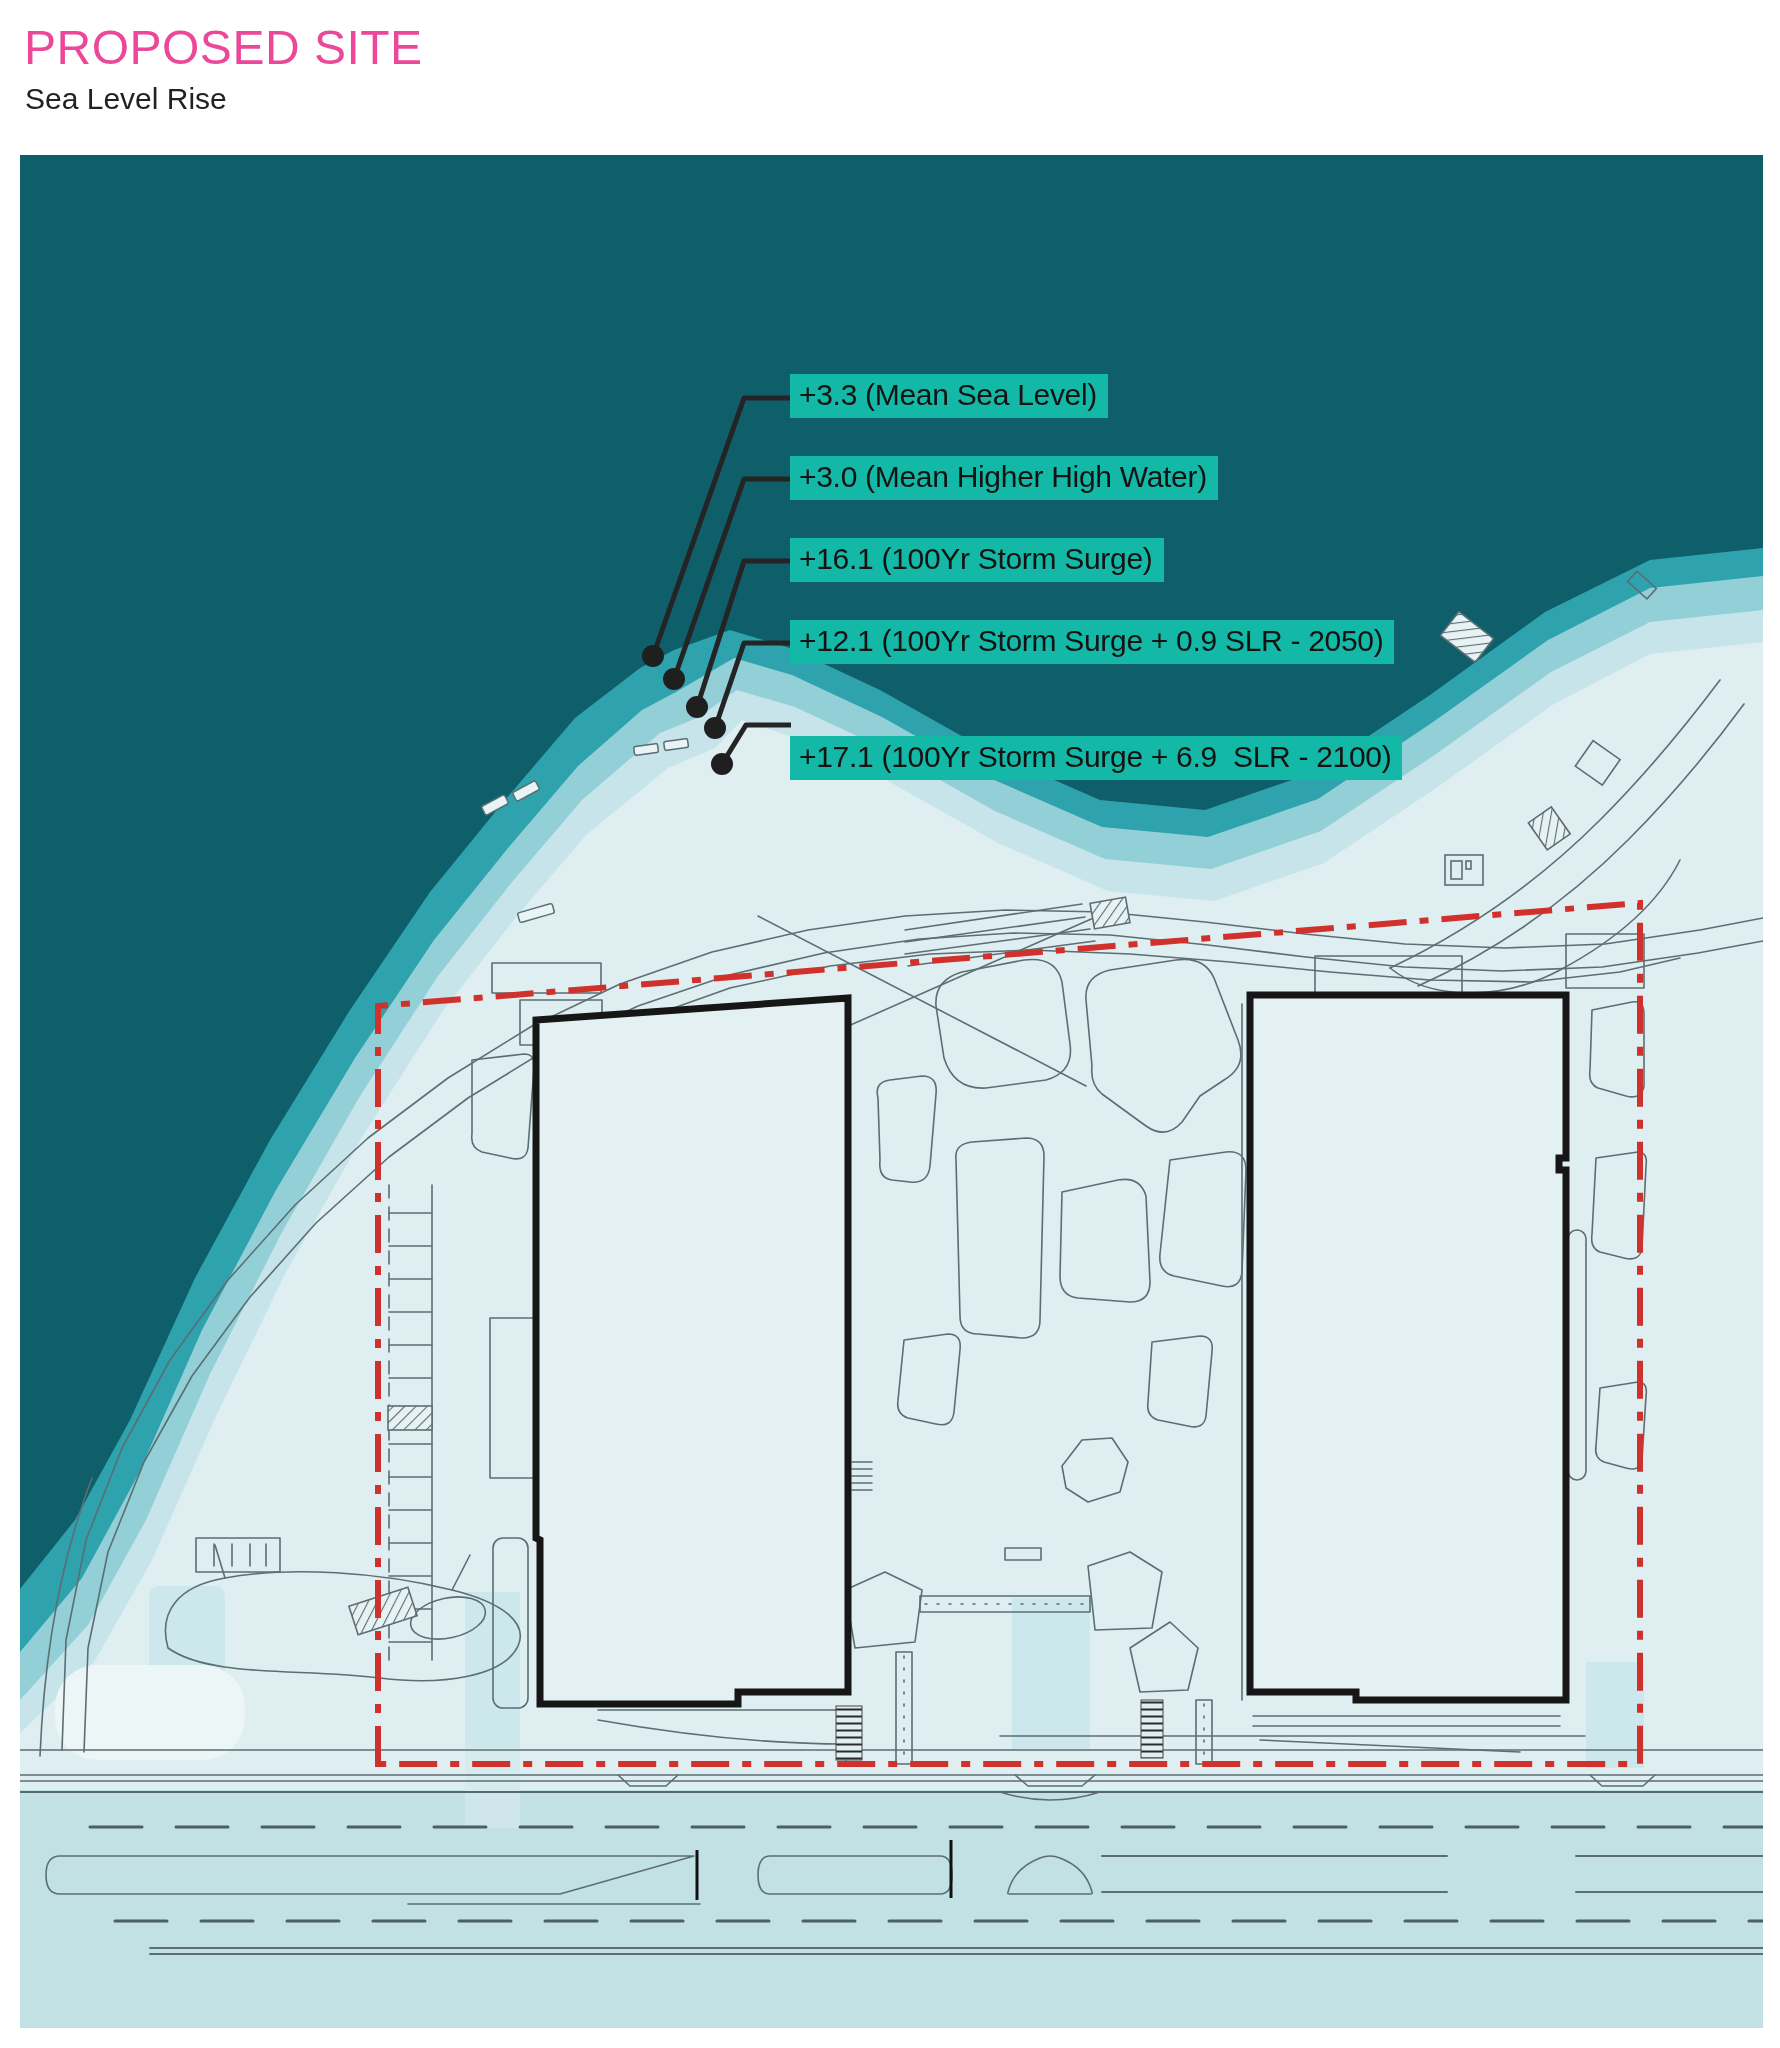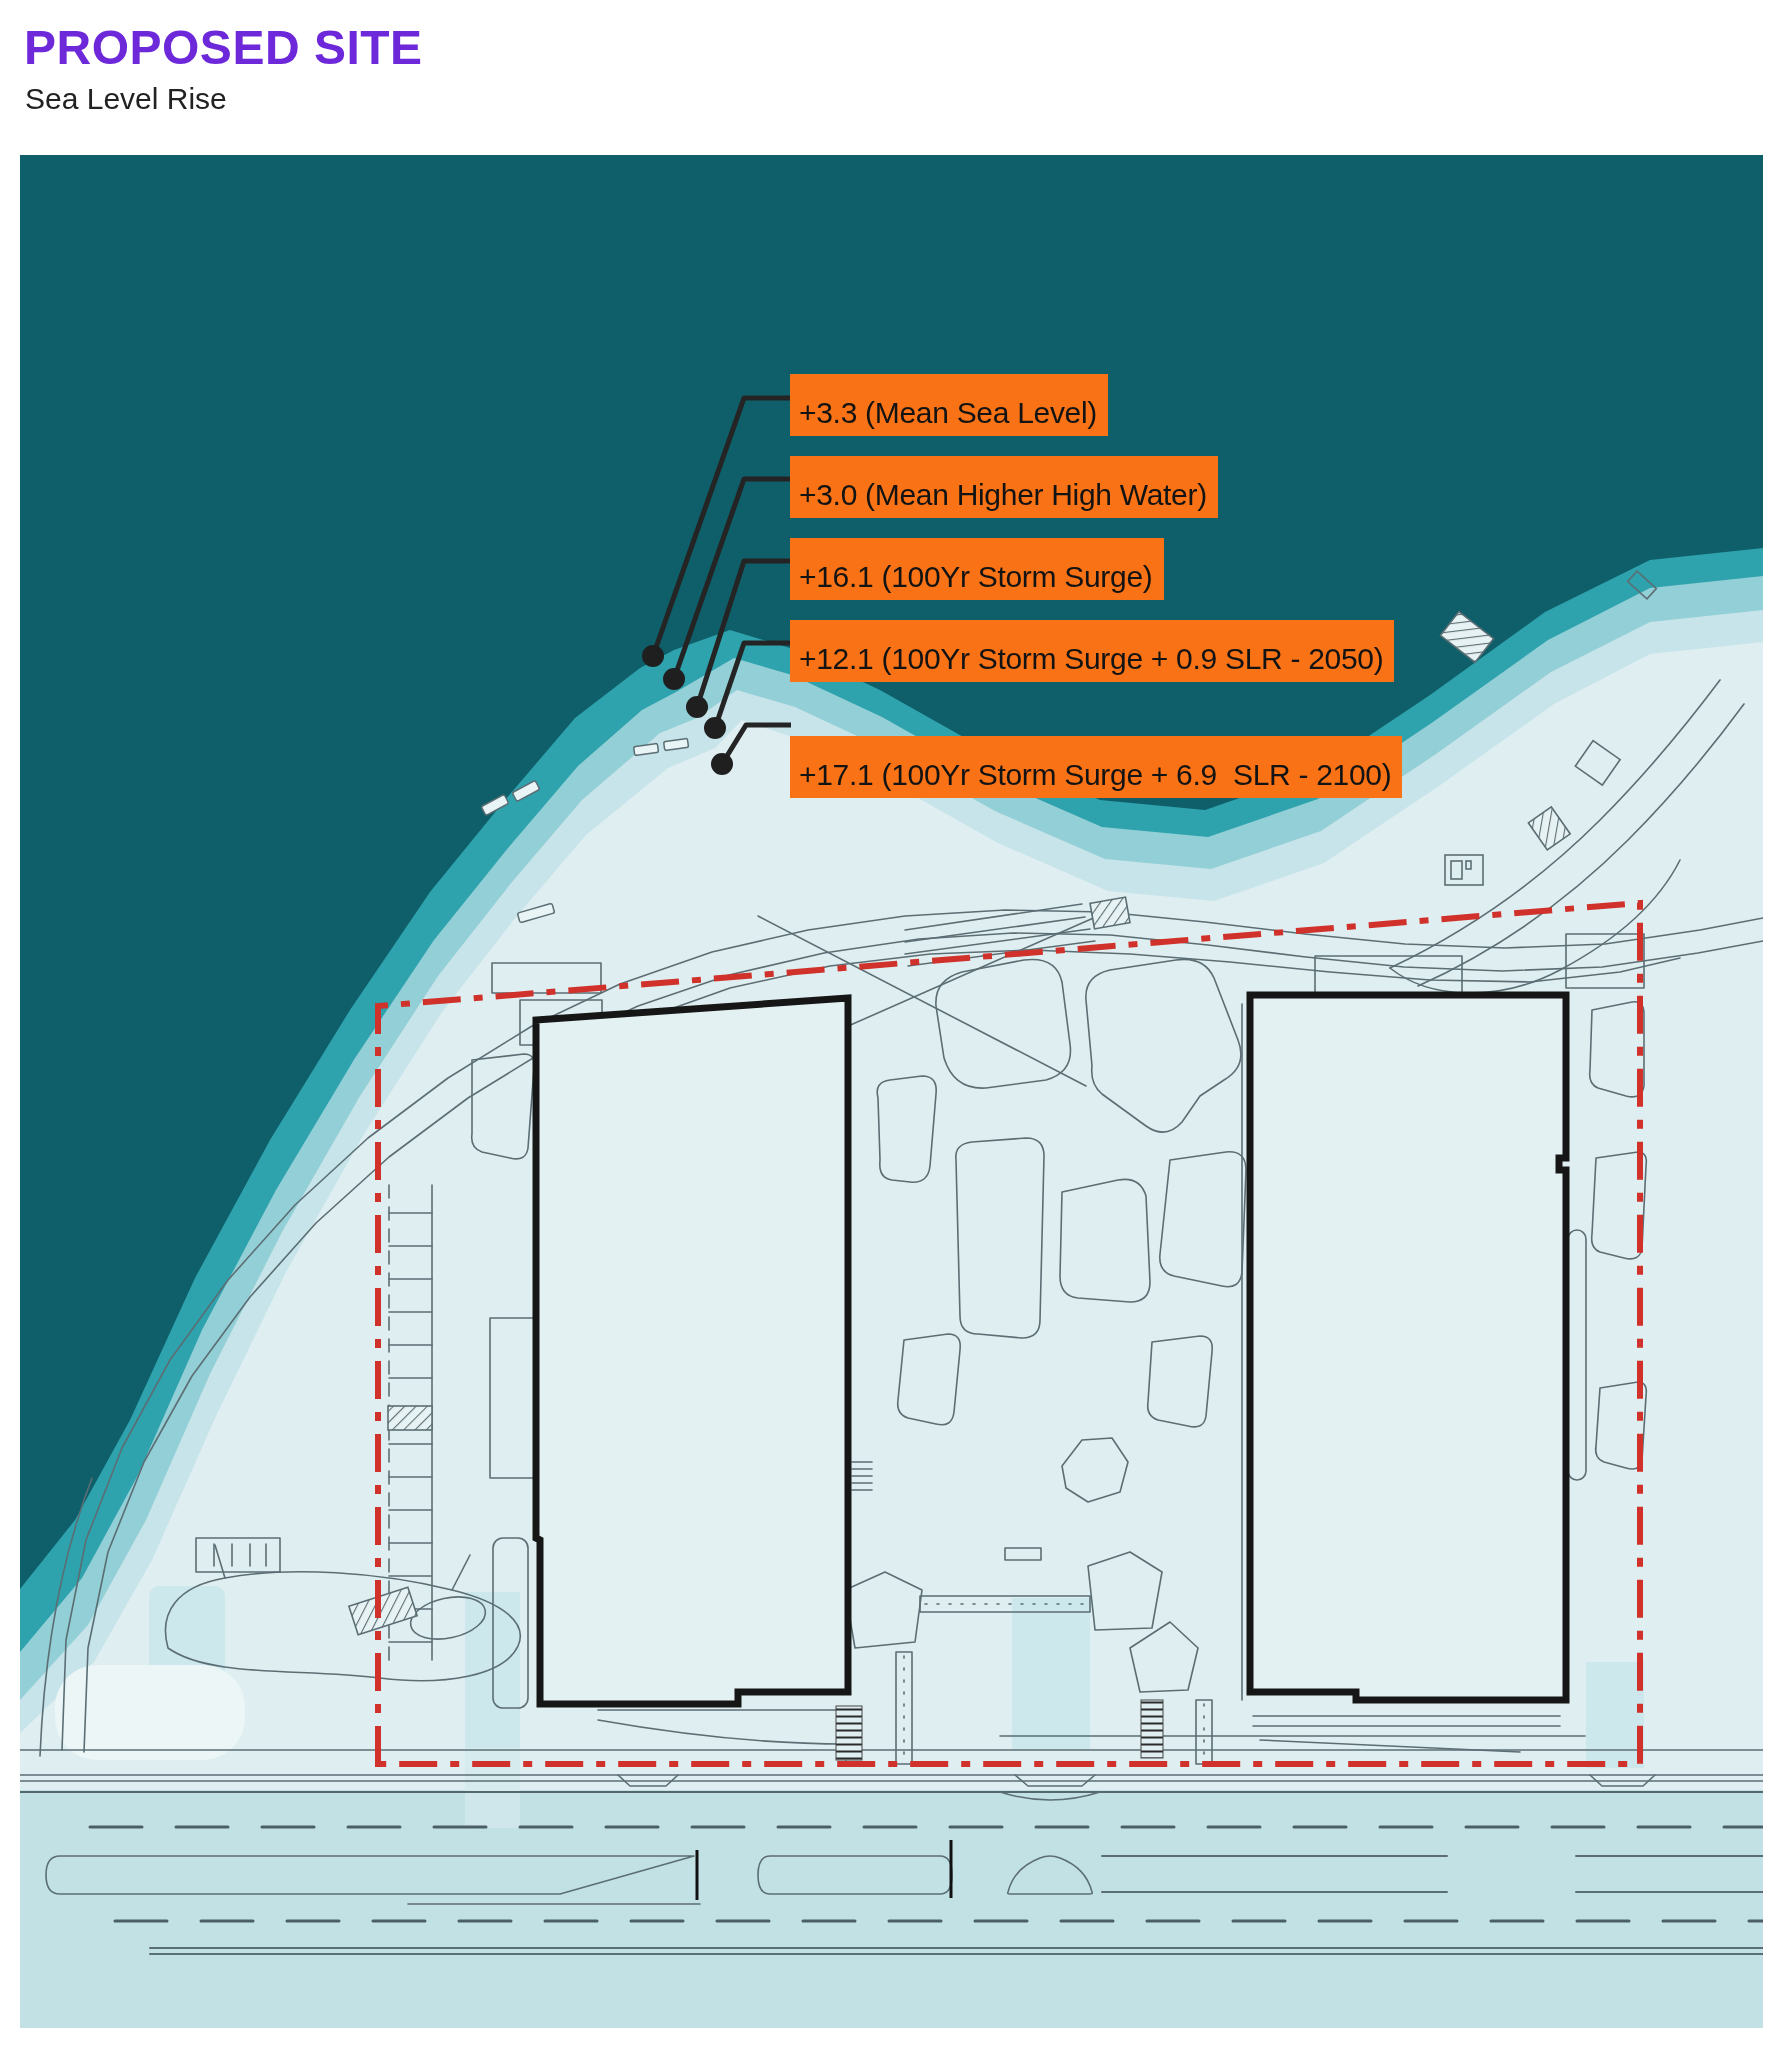--- a/index.html
+++ b/index.html
@@ -1,24 +1,24 @@
 <!DOCTYPE html>
 <html><head>
 <meta charset="utf-8">
 <style>
   html,body{margin:0;padding:0;background:#ffffff;}
   body{width:1780px;height:2048px;position:relative;overflow:hidden;
        font-family:"Liberation Sans","DejaVu Sans",sans-serif;}
-  .page-title{position:absolute;left:24px;top:20px;font-size:48px;font-weight:700;
-      letter-spacing:0.5px;color:#6d28d9;}
+  .page-title{position:absolute;left:24px;top:20px;font-size:48px;font-weight:400;
+      letter-spacing:0.5px;color:#ec4899;}
   .page-subtitle{position:absolute;left:25px;top:82px;font-size:30px;font-weight:400;
       color:#222;}
   .map-svg{position:absolute;left:0;top:0;}
-  .anno{position:absolute;left:790px;background:#f97316;color:#131313;
-      font-size:30px;line-height:37px;padding:20px 11px 5px 9px;white-space:pre;
+  .anno{position:absolute;left:790px;background:#14b8a6;color:#131313;
+      font-size:30px;line-height:37px;padding:2px 11px 5px 9px;white-space:pre;
       font-weight:400;letter-spacing:-0.3px;}
 </style>
 </head>
 <body>
 
 <svg class="map-svg" width="1780" height="2048" viewBox="0 0 1780 2048">
   <defs>
     <clipPath id="mapclip">
         <rect x="20" y="155" width="1743" height="1873"></rect>
       </clipPath>

